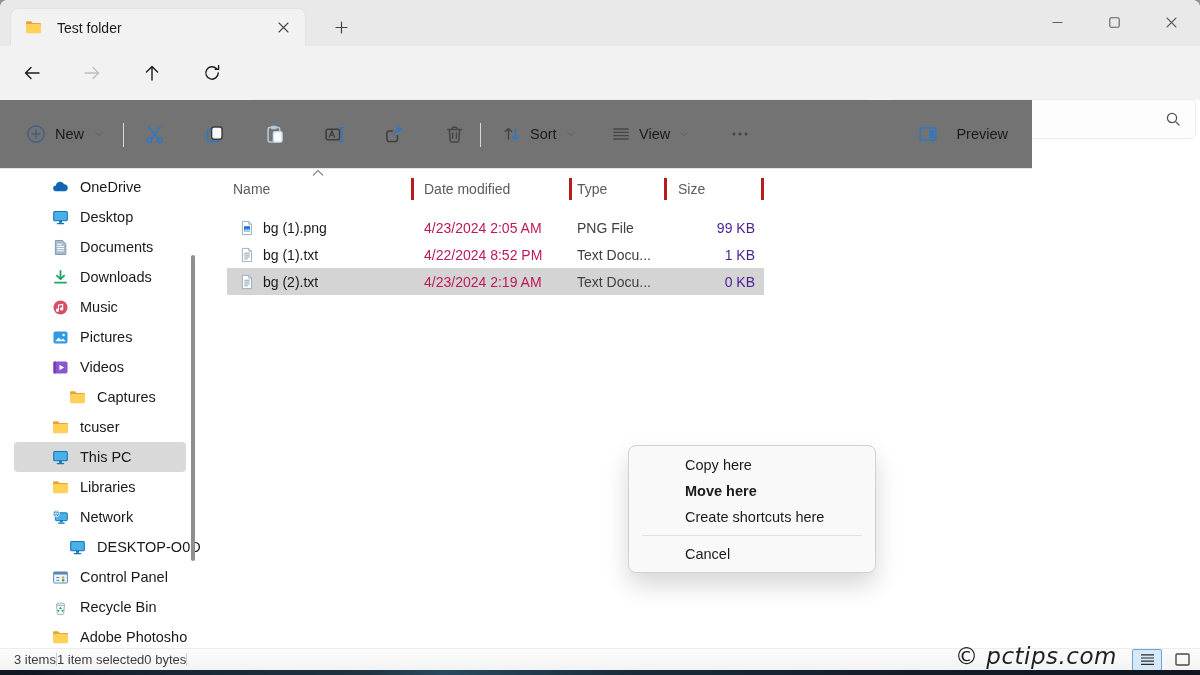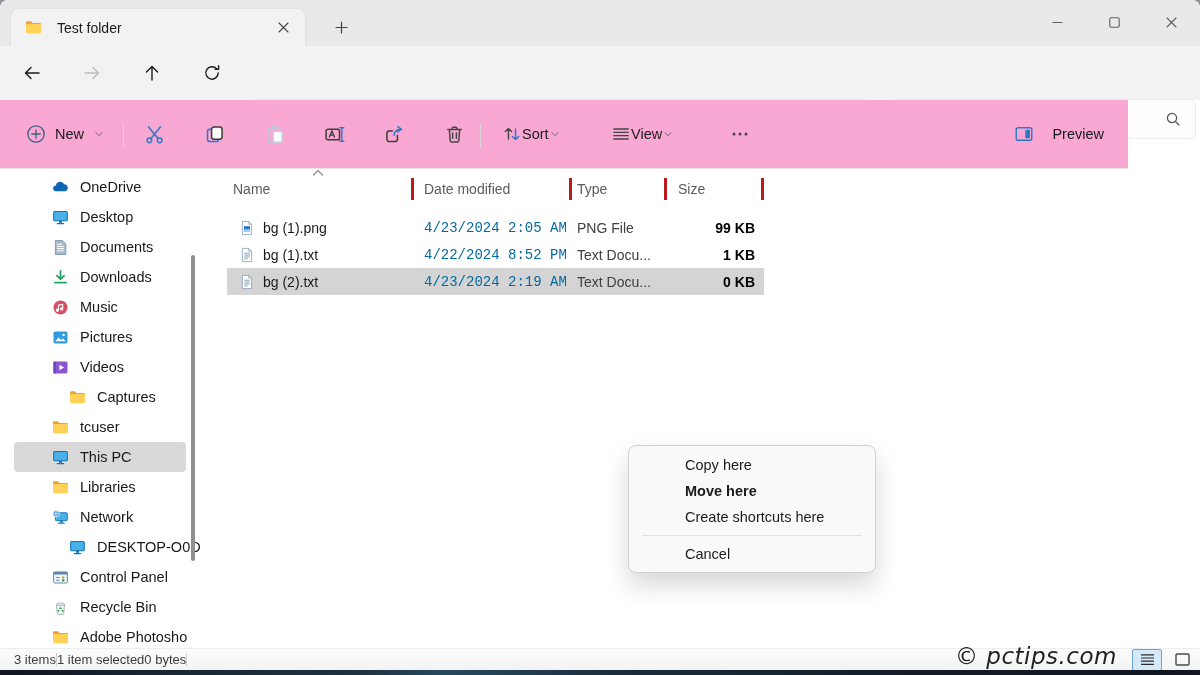--- a/index.html
+++ b/index.html
@@ -29,26 +29,26 @@
                 border:1px solid #ececec; border-radius:5px; display:flex; align-items:center; padding:0 10px 0 16px; }
   .crumb { font-size:14.5px; color:#191919; white-space:nowrap; padding:4px 6px; border-radius:4px; }
   .crumb-chev { margin:0 9px; display:flex; align-items:center; }
   .search-field { position:absolute; left:888px; top:53px; width:308px; height:40px; background:#fdfdfd;
                   border:1px solid #ececec; border-radius:5px; display:flex; align-items:center; padding:0 14px; }
   .search-field input { border:none; outline:none; background:transparent; flex:1; font-size:14.5px; color:#1b1b1b;
                         font-family:"Liberation Sans","DejaVu Sans",sans-serif; }
   .search-field input::placeholder { color:#7a7a7a; }
 
   
-  .toolbar { position:absolute; left:0; top:100px; width:1128px; height:69px; background:#f9a8d4; border-bottom:1px solid #e3e3e3; }
+  .toolbar { position:absolute; left:0; top:100px; width:1032px; height:69px; background:#737373; border-bottom:1px solid #e3e3e3; }
   .tb-new { position:absolute; left:16px; top:14px; height:40px; display:flex; align-items:center; gap:9px; padding:0 10px; border-radius:5px; }
   .tb-label { font-size:14.5px; color:#1b1b1b; }
   .tb-divider { position:absolute; top:23px; width:1px; height:24px; background:#d8d8d8; }
   .tb-icon-btn { position:absolute; top:14px; width:40px; height:40px; display:flex; align-items:center; justify-content:center; border-radius:5px; }
-  .tb-group { position:absolute; top:14px; height:40px; display:flex; align-items:center; padding:0 8px; border-radius:5px; }
+  .tb-group { position:absolute; top:14px; height:40px; display:flex; align-items:center; gap:8px; padding:0 8px; border-radius:5px; }
   .tb-preview { position:absolute; right:16px; top:14px; height:40px; display:flex; align-items:center; gap:18px; padding:0 8px; border-radius:5px; }
 
   
   .main { position:absolute; left:0; top:169px; width:1200px; height:479px; background:#fff; overflow:hidden;margin-left:12px; }
 
   .sidebar { position:absolute; left:0; top:0; width:200px; height:479px; background:#fff; padding-top:3px; overflow:hidden; }
   .sb-item { height:30px; display:flex; align-items:center; gap:11px; padding-left:40px; font-size:14.5px; color:#191919;
              white-space:nowrap; overflow:hidden; }
   .sb-item.lvl1 { padding-left:57px; }
   .sb-item.selected { background:#d9d9d9; border-radius:4px; margin:0 26px 0 2px; padding-left:38px; }
@@ -61,23 +61,23 @@
   .fl-header > div { height:22px; line-height:22px; border-right:3px solid #b91c1c; white-space:nowrap; overflow:hidden; }
   .hdr-name { padding-left:6px; }
   .hdr-date { padding-left:10px; }
   .hdr-type { padding-left:5px; }
   .hdr-size { padding-left:11px; }
   .sort-caret { position:absolute; left:100px; top:0px; }
   .fl-rows { position:absolute; left:15px; top:45px; width:537px; }
   .fl-row { display:grid; grid-template-columns:187px 158px 95px 97px; height:27px; align-items:center; font-size:14px; }
   .fl-row.selected { background:#d4d4d4; }
   .cell-name { display:flex; align-items:center; gap:8px; padding-left:12px; color:#191919; white-space:nowrap; overflow:hidden; }
-  .cell-date { padding-left:10px; color:#0369a1; white-space:nowrap;font-family:Liberation Mono, monospace; }
+  .cell-date { padding-left:10px; color:#be185d; white-space:nowrap; }
   .cell-type { padding-left:5px; color:#3f3f3f; white-space:nowrap; overflow:hidden; }
-  .cell-size { text-align:right; padding-right:9px; color:#000000; white-space:nowrap;font-weight:bold; }
+  .cell-size { text-align:right; padding-right:9px; color:#4c1d95; white-space:nowrap; }
   .file-icon { width:16px; height:16px; flex:0 0 16px; }
 
   
   .ctx-menu { position:absolute; left:628px; top:445px; width:248px; background:#f9f9f9;
               border:1px solid #d2d2d2; border-radius:8px; box-shadow:0 12px 24px rgba(0,0,0,.16);
               padding:6px 12px 5px; z-index:30; }
   .ctx-item { height:26px; line-height:26px; padding-left:44px; font-size:14.5px; color:#1b1b1b; white-space:nowrap; }
   .ctx-item.default { font-weight:bold; }
   .ctx-sep { border-top:1px solid #e2e2e2; margin:5px 1px; }
 

